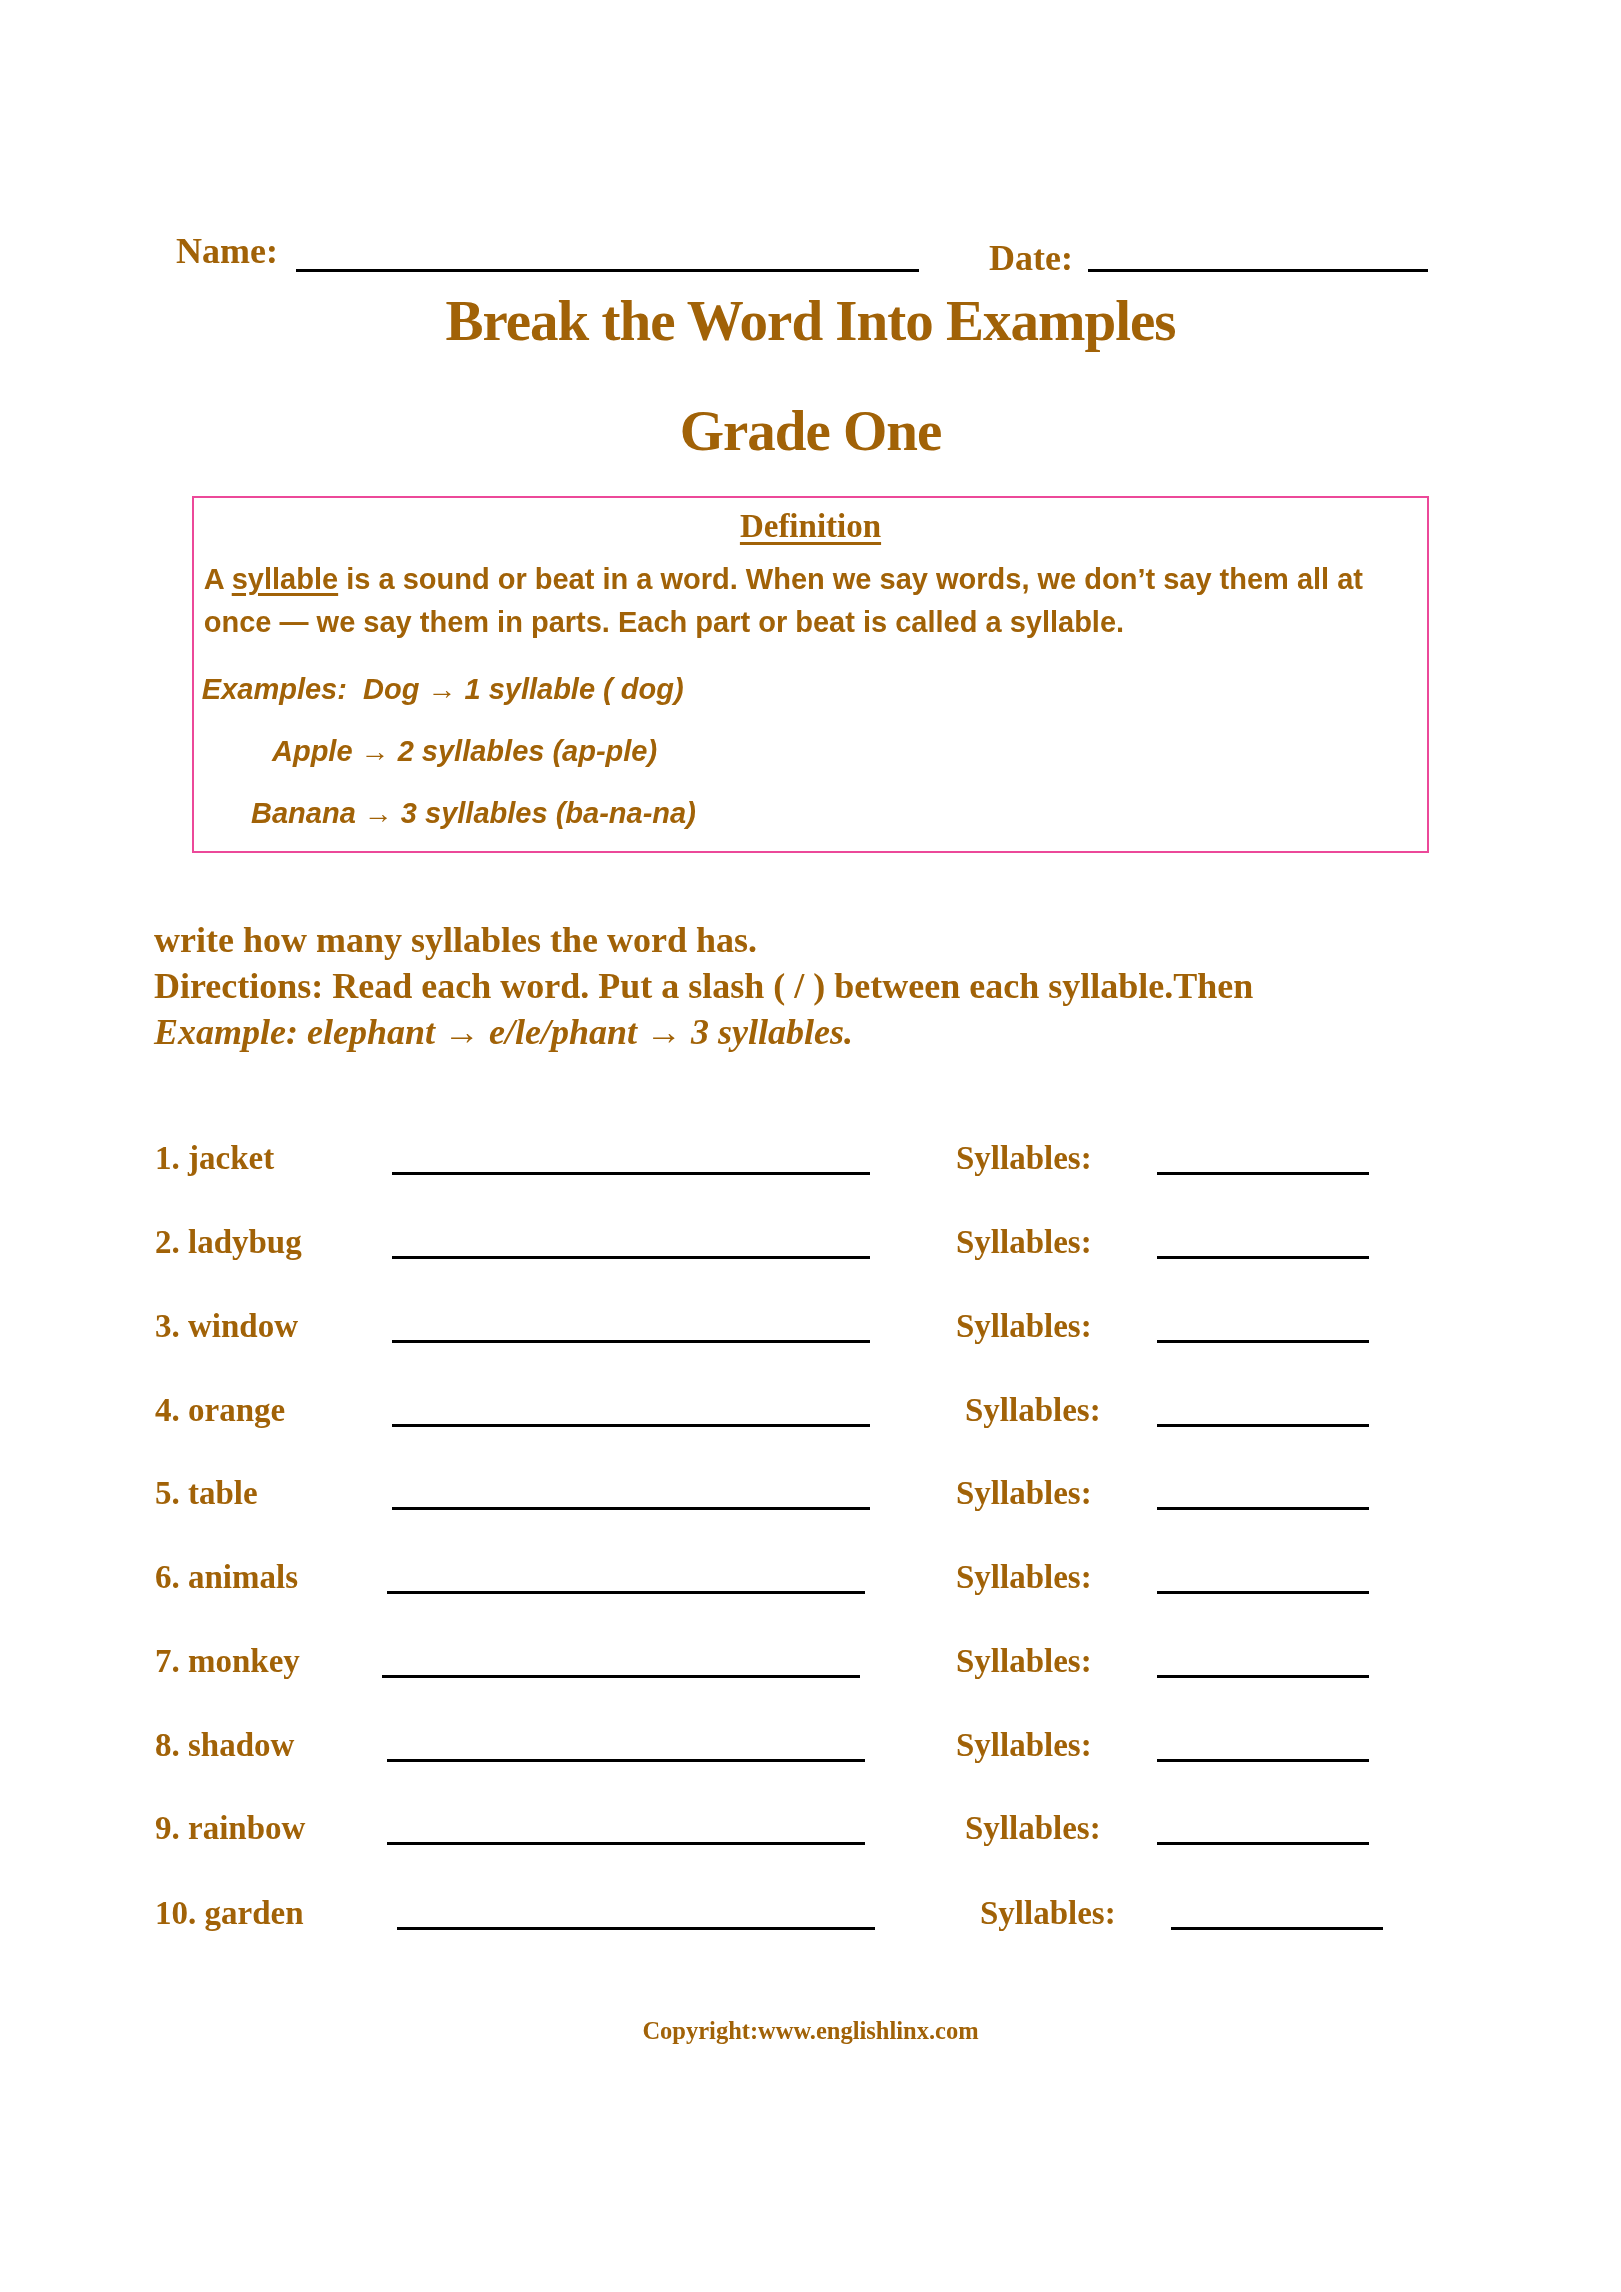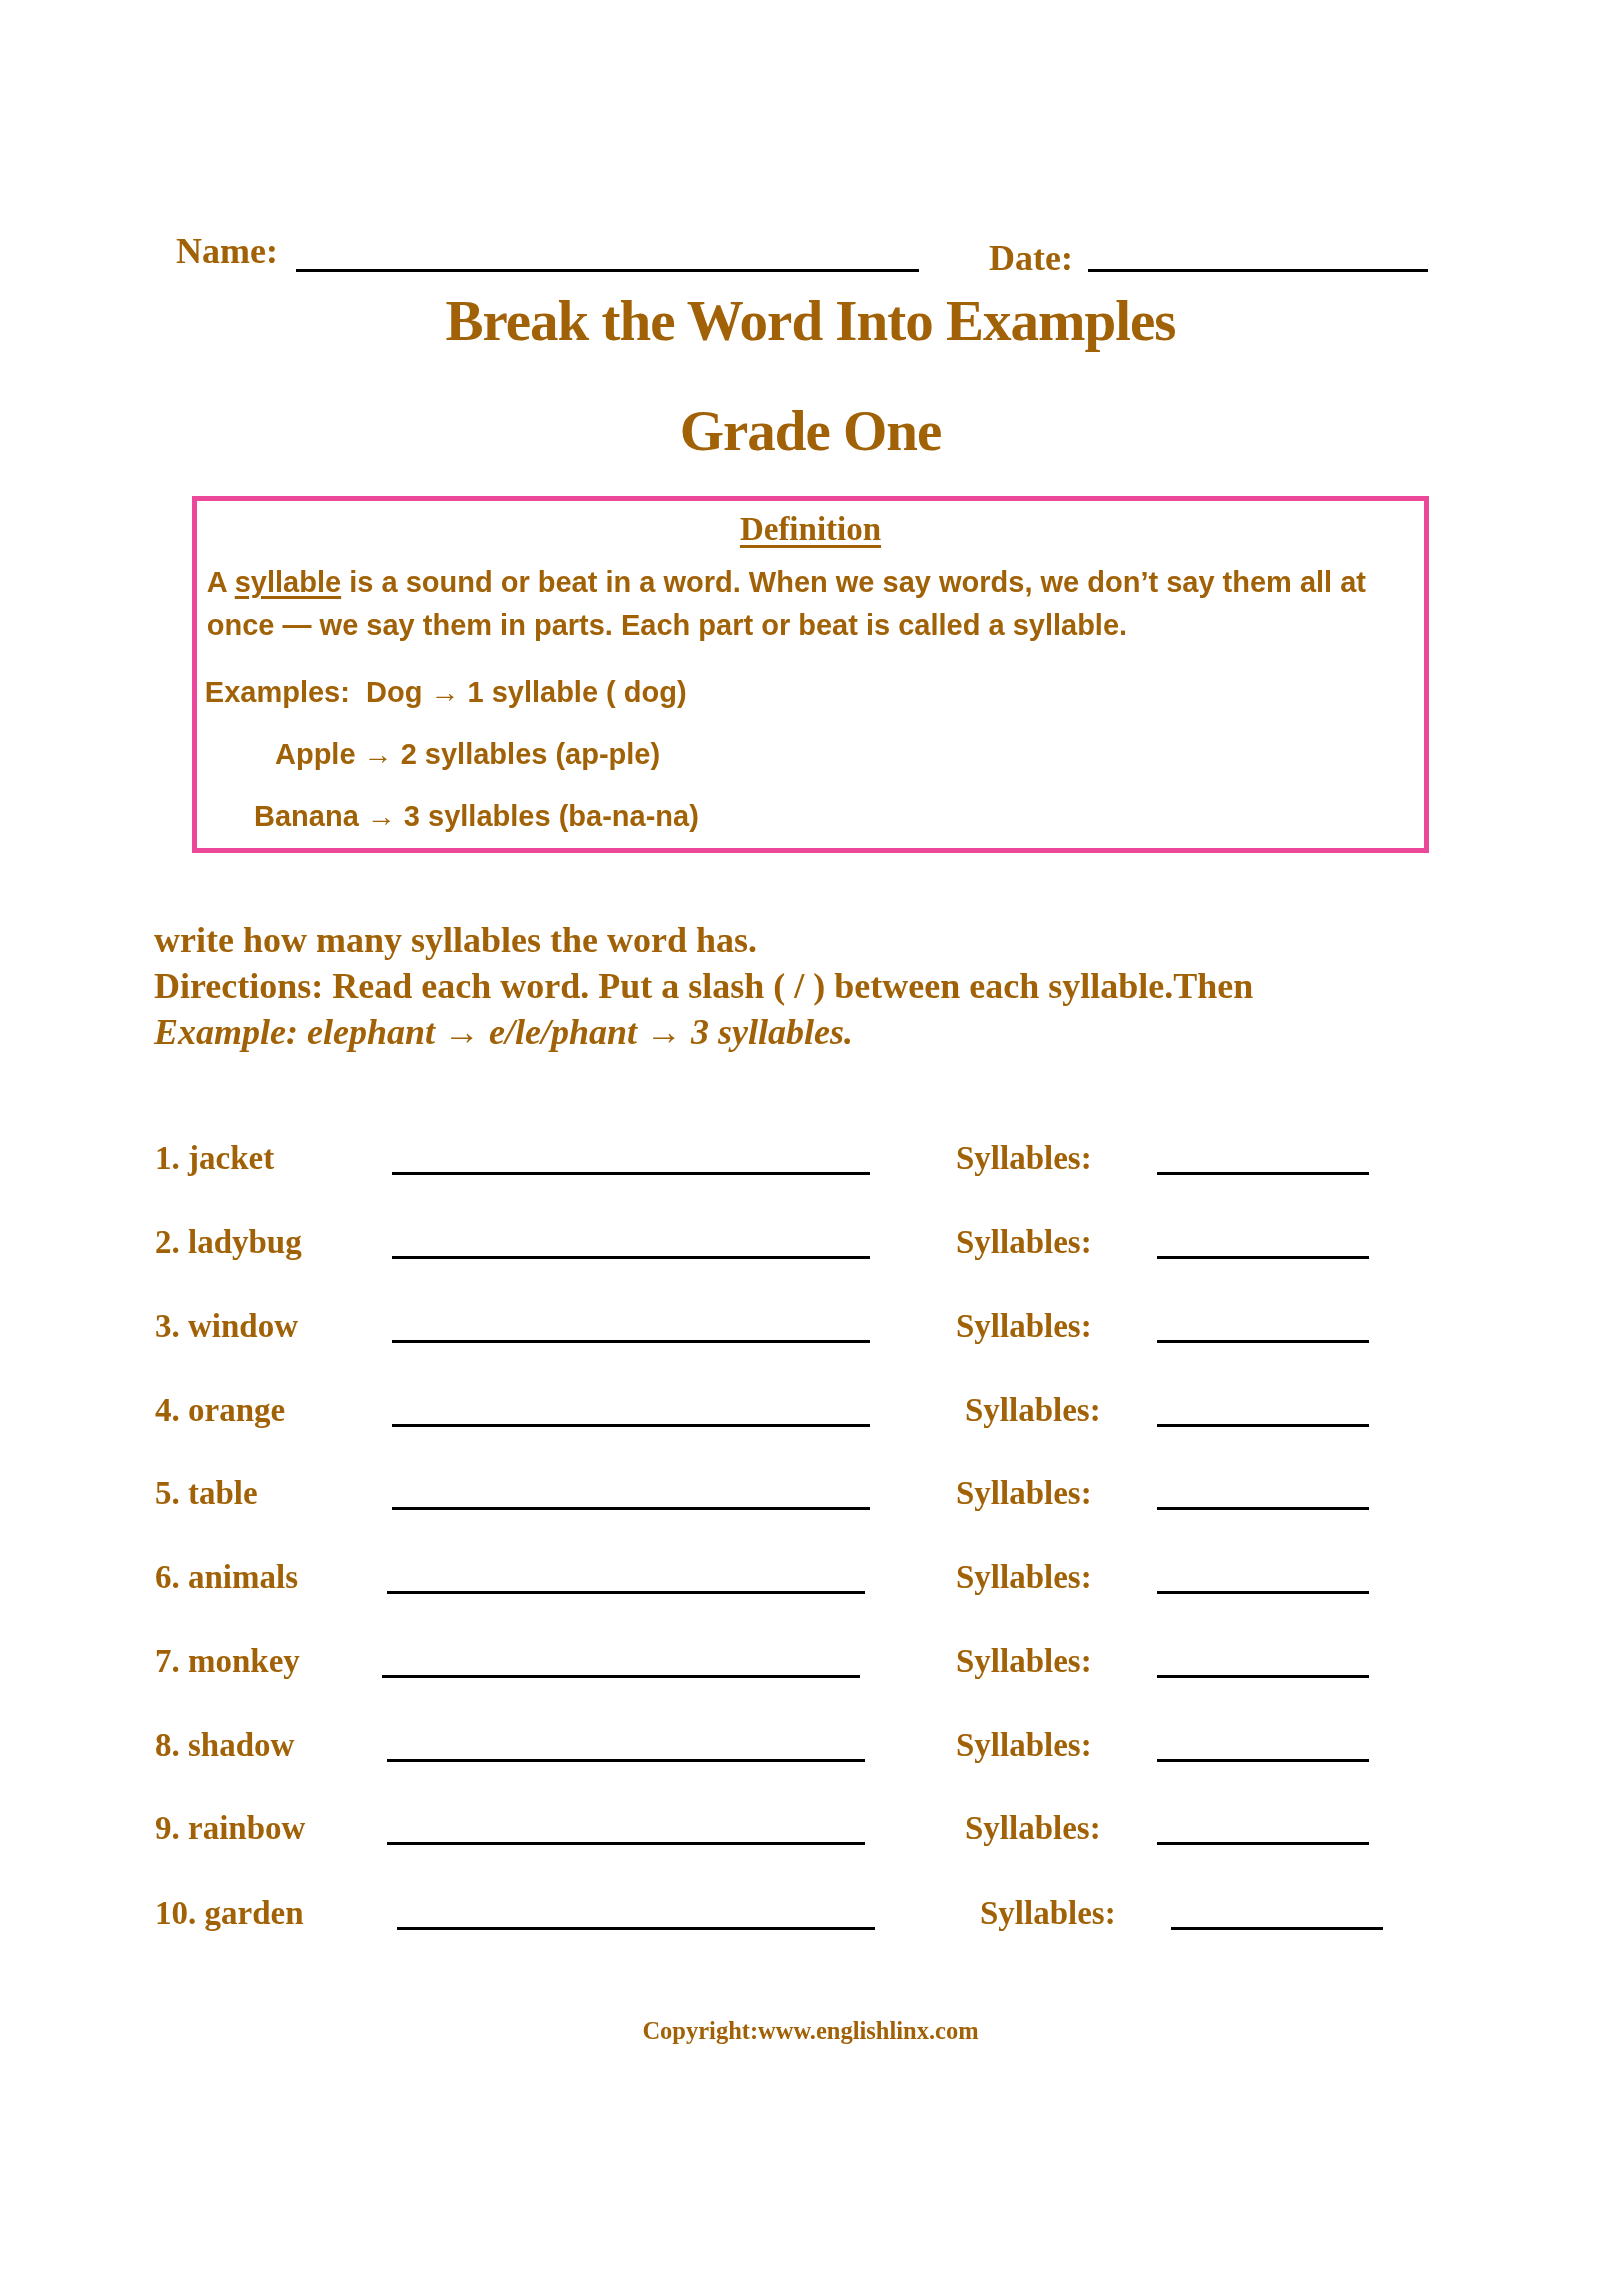--- a/index.html
+++ b/index.html
@@ -20,38 +20,38 @@
   
   .title, .subtitle {
     left:0; width:100%; text-align:center;
     font-size:57px; font-weight:bold; line-height:61px;
     letter-spacing:-1px;
   }
 
   
   .def-box {
     left:192px; top:496px; width:1237px; height:357px;
-    border:5px solid #ec4899; box-sizing:border-box;
+    border:2px solid #ec4899; box-sizing:border-box;
     background:#ffffff;
   }
   .def-heading {
     margin-top:9.8px; text-align:center;
     font-size:33px; font-weight:bold;
     text-decoration:underline; text-decoration-thickness:2.9px; text-underline-offset:4.9px;
   }
   .def-body {
     margin:13.7px 13.7px 0 9.8px;
     font-family:"Liberation Sans", sans-serif;
     font-weight:bold; font-size:29px; line-height:43px;
     white-space:pre-wrap;
   }
   .def-body .u { text-decoration:underline; text-decoration-thickness:2.9px; text-underline-offset:3.9px; }
   .def-example {
     font-family:"Liberation Sans", sans-serif;
-    font-weight:bold; 
+    font-weight:bold; font-style:italic;
     font-size:29px; line-height:33px;
     white-space:pre-wrap;
   }
   .ex1 { margin:29px 0 0 7.8px; }
   .ex2 { margin:29px 0 0 78px; }
   .ex3 { margin:29px 0 0 57px; }
 
   
   .directions {
     left:154px; top:917px; width:1333px;

